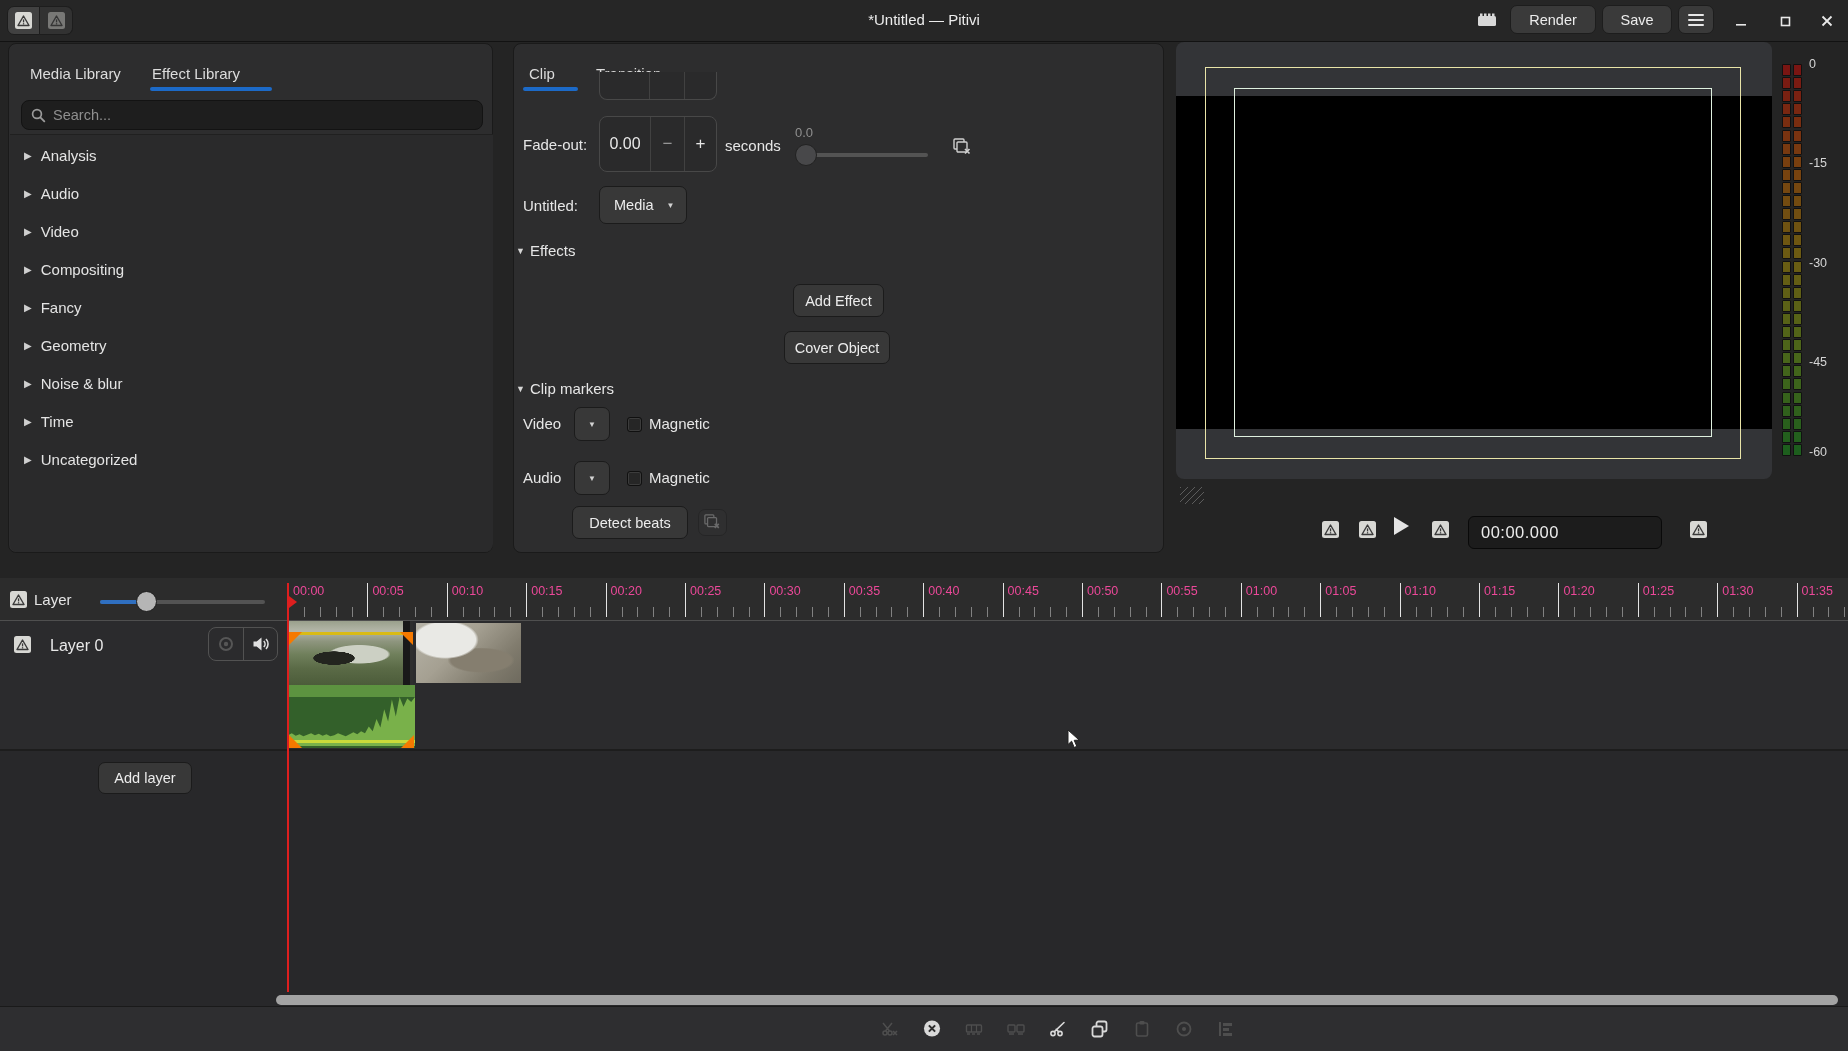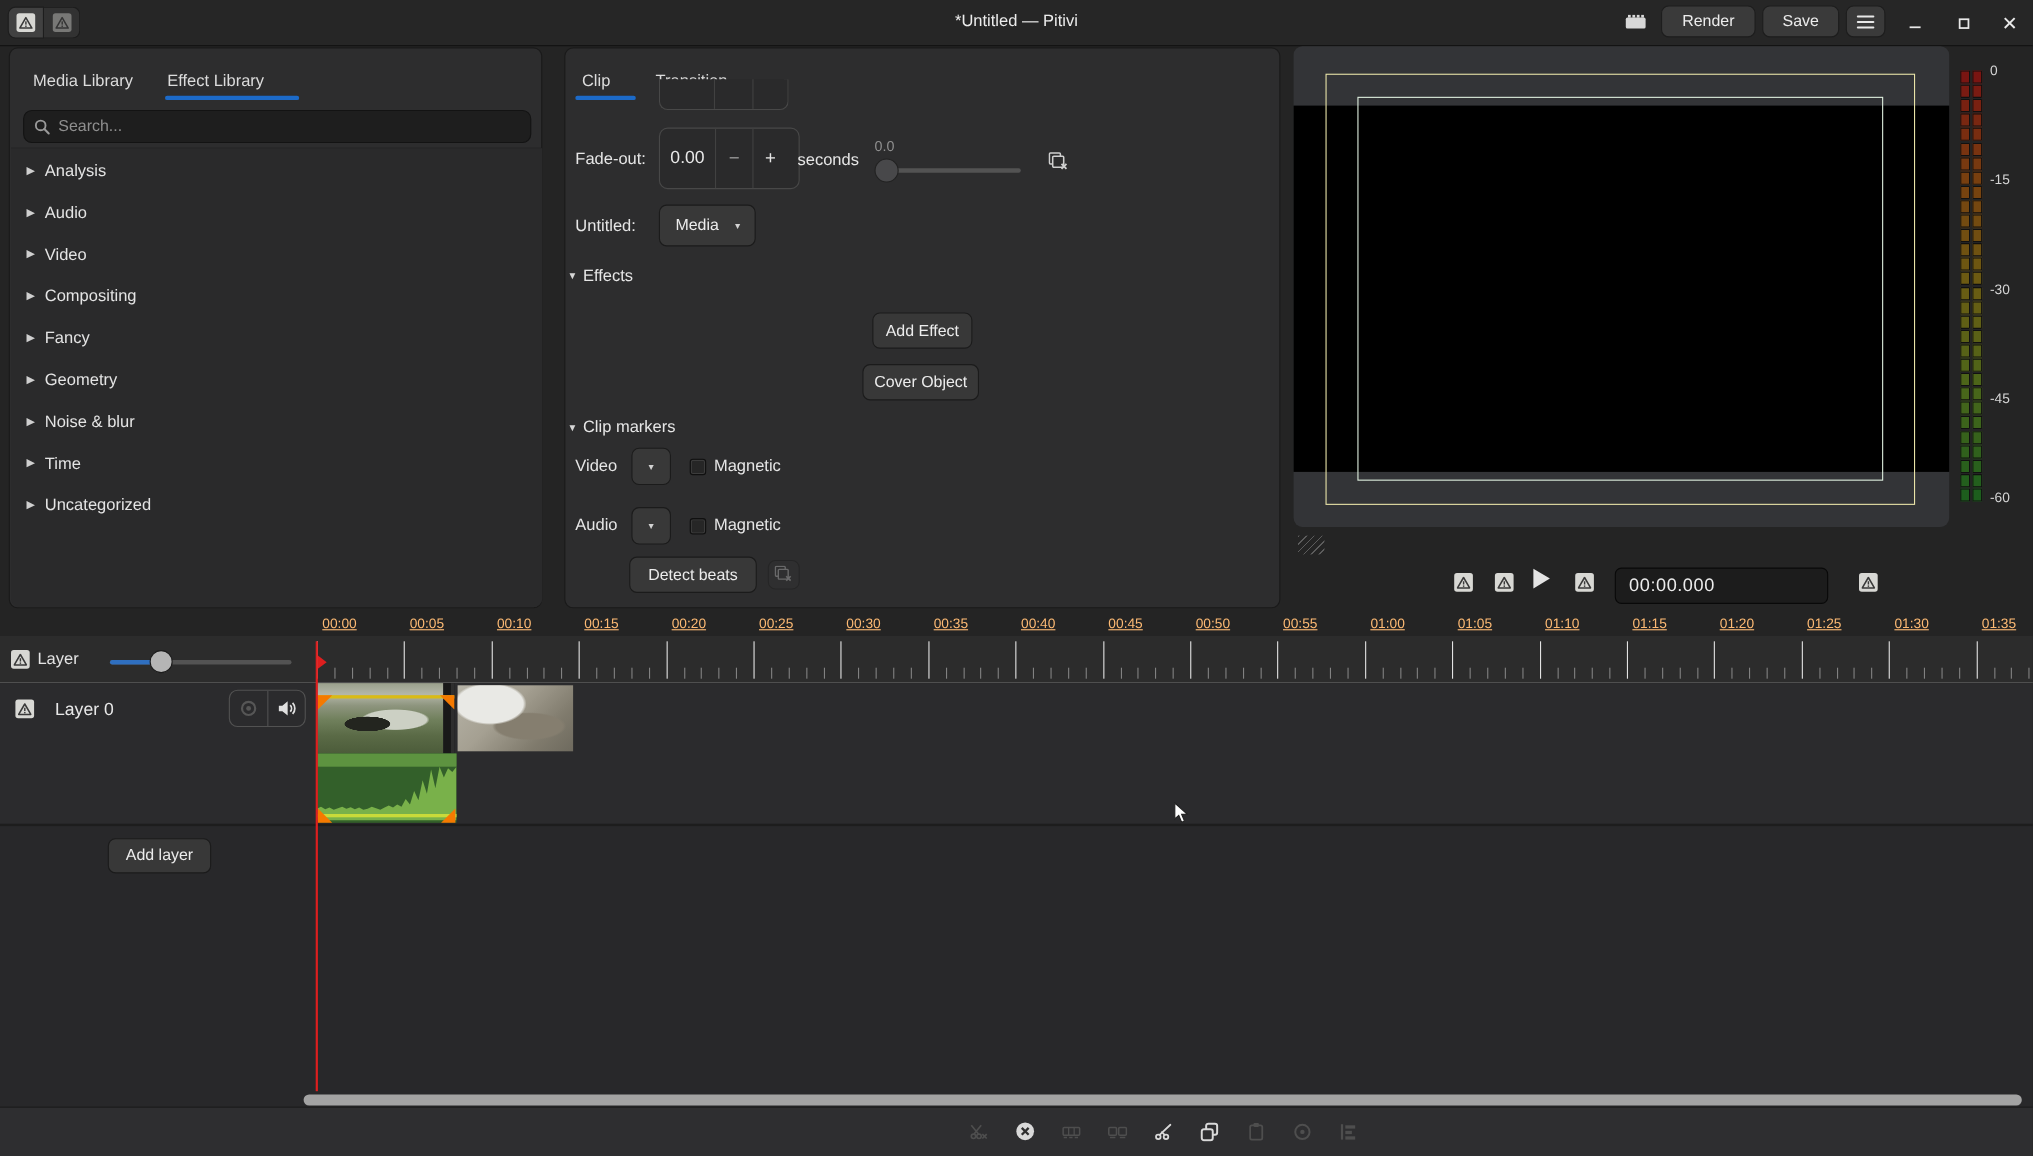--- a/index.html
+++ b/index.html
@@ -69,21 +69,21 @@
   
   .mi { display:inline-flex; width:17px; height:17px; background:#d8d8d4; border-radius:2.5px; align-items:center; justify-content:center; position:relative; }
   .mi svg { display:block; }
 
   
   .tl-toolbar { position:absolute; left:0; top:578px; width:1848px; height:43px; background:#2c2c2c; }
   .ruler-sep { position:absolute; left:0; top:620px; width:1848px; height:1px; background:#4f4f4f; }
   .layer-strip { position:absolute; left:0; top:621px; width:1848px; height:128px; background:#2b2b2d; }
   .tl-lower { position:absolute; left:0; top:749px; width:1848px; height:257px; background:#28282a; border-top:2px solid #1d1d1d; }
   .tick-major { position:absolute; top:583px; width:1px; height:34px; background:#e3e3e3; }
-  .tick-label { position:absolute; top:560px; font-size:12.5px; color:#fdba74;text-decoration:underline; }
+  .tick-label { position:absolute; top:584px; font-size:12.5px; color:#ec4899; }
   .tick-minor { position:absolute; top:607px; width:1px; height:10px; background:#828282; }
   .playhead { position:absolute; left:287px; top:583px; width:2px; height:409px; background:#dd1f1f; z-index:40; }
   .playhead-cap { position:absolute; left:289px; top:596px; width:0; height:0; z-index:41;
                   border-left:8px solid #dd1f1f; border-top:6px solid transparent; border-bottom:6px solid transparent; }
   .layer-btns { position:absolute; left:208px; top:627px; width:70px; height:34px; border:1px solid #525252; border-radius:8px; display:flex; overflow:hidden; }
   .layer-btns .half { width:50%; display:flex; align-items:center; justify-content:center; }
   .layer-btns .half + .half { border-left:1px solid #525252; }
 
   .clip-thumb1 { position:absolute; left:288px; top:621px; width:115px; height:64px;
     background:
@@ -238,21 +238,21 @@
     <div class="tab" style="left:82px;">Transition</div>
     <div class="tab-underline" style="left:9px; top:43px; width:55px;"></div>
   </div>
 
   <div class="abs" style="left:599px; top:72px; width:118px; height:28px; border:1px solid #484848; border-top:none; border-radius:0 0 8px 8px; background:#2a2a2b;">
     <div class="abs" style="left:49px; top:0; width:1px; height:27px; background:#414141;"></div>
     <div class="abs" style="left:84px; top:0; width:1px; height:27px; background:#414141;"></div>
   </div>
 
   <div class="fieldlbl" style="left:523px; top:136px;">Fade-out:</div>
-  <div class="spinbox" style="left:599px; top:116px; width:128px; height:56px;">
+  <div class="spinbox" style="left:599px; top:116px; width:118px; height:56px;">
     <div class="cell" style="width:50px; font-size:16px; color:#e8e8e8;">0.00</div>
     <div class="cell" style="width:34px; color:#9a9a9a; font-size:17px;">−</div>
     <div class="cell" style="width:32px; color:#e6e6e6; font-size:17px;">+</div>
   </div>
   <div class="fieldlbl" style="left:725px; top:137px;">seconds</div>
   <div class="abs" style="left:795px; top:125px; font-size:13px; color:#8f8f8f;">0.0</div>
   <div class="slider-track" style="left:796px; top:153px; width:132px;"></div>
   <div class="slider-handle" style="left:795px; top:144px;"></div>
   <div class="icon-btn" style="left:948px; top:134px; width:28px; height:26px;">
     <svg width="19" height="19" viewBox="0 0 19 19">

